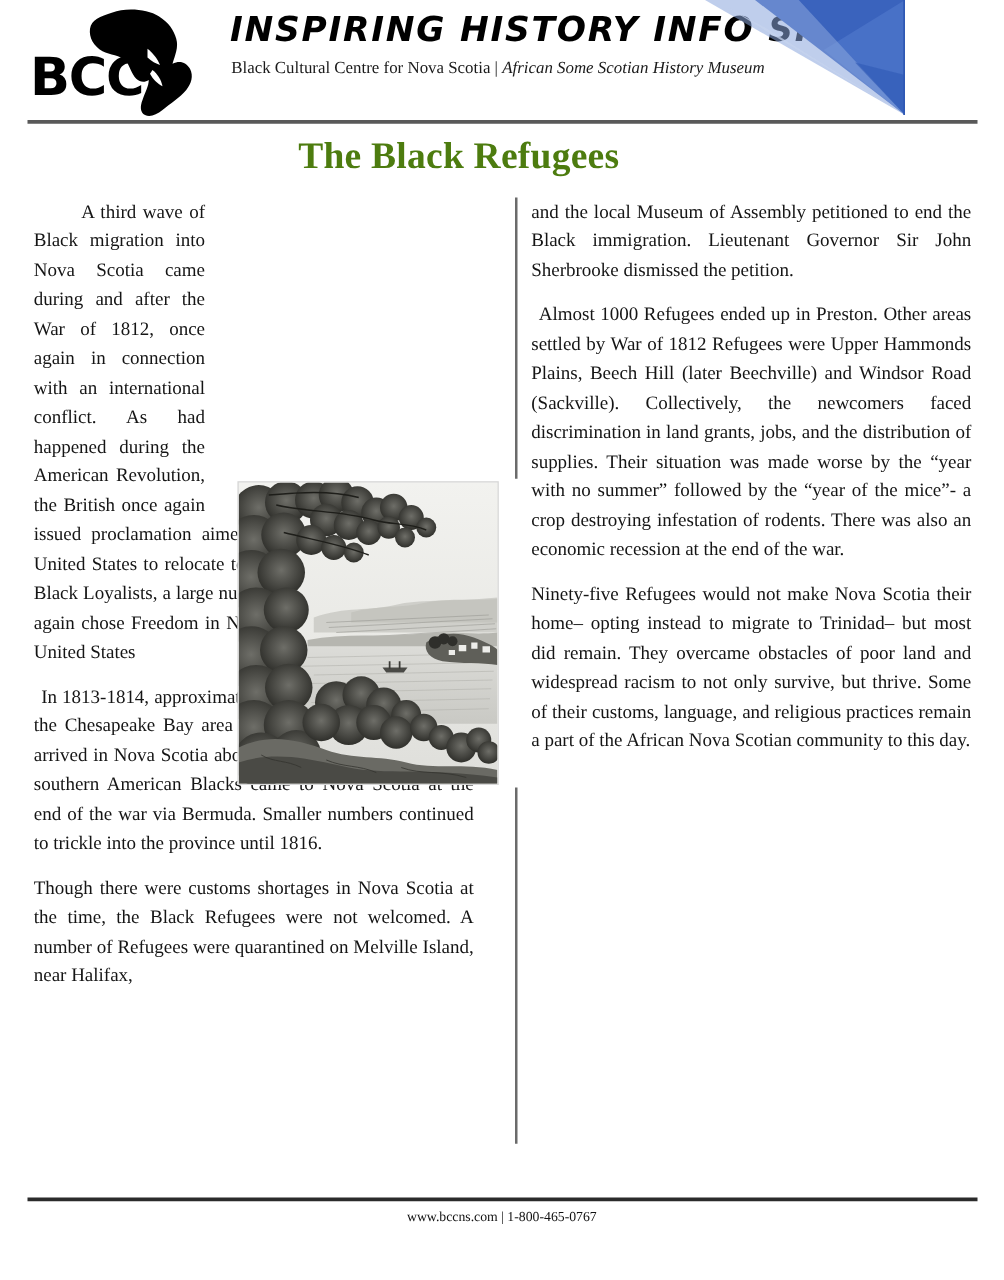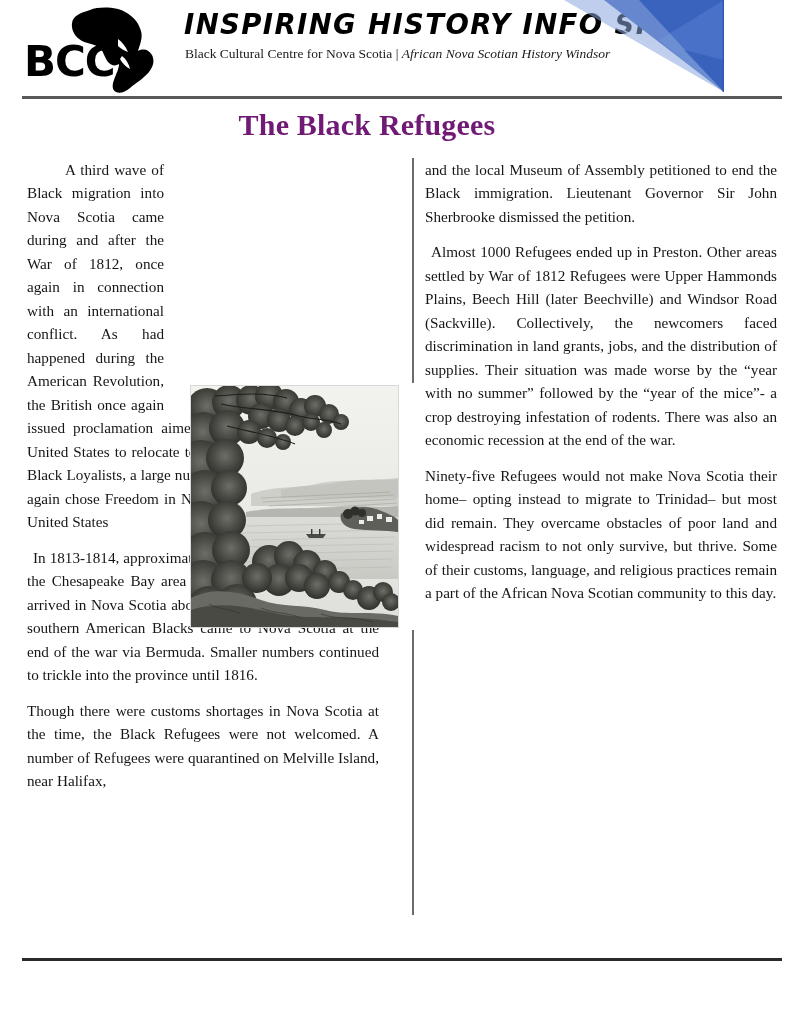--- a/index.html
+++ b/index.html
@@ -80,21 +80,21 @@
   .doc-title {
     position: absolute;
     top: 108px;
     left: 0;
     width: 734px;
     text-align: center;
     font-family: "Liberation Serif", serif;
     font-weight: bold;
     font-size: 30px;
     letter-spacing: 0.2px;
-    color: #701a75;
+    color: #4d7c0f;
   }
 
   
   .columns {
     position: absolute;
     top: 158px;
     left: 27px;
     width: 750px;
     height: 760px;
   }
@@ -196,21 +196,21 @@
       <path d="M96 35 C100 38 104 43 106 48 C103 47 99 45 96 42 Z" fill="#ffffff"></path>
       <path d="M100 52 C104 55 107 60 108 65 C104 63 100 59 98 55 Z" fill="#ffffff"></path>
 
       <text x="2" y="72" font-family="DejaVu Sans, sans-serif" font-size="42" font-weight="bold" fill="#000000" letter-spacing="-1">BCC</text>
     </svg>
   </div>
 
   <div class="header-titles">
     <div class="sheet-title">INSPIRING HISTORY INFO SHEET</div>
     <div class="sheet-subtitle">
-      <span>Black Cultural Centre for Nova Scotia | </span><span class="italic">African Nova Scotian History Windsor</span>
+      <span>Black Cultural Centre for Nova Scotia | </span><span class="italic">African Some Scotian History Museum</span>
     </div>
   </div>
 
   <div class="corner-graphic">
     <svg width="160" height="92" viewBox="0 0 160 92">
       <polygon points="160,0 160,92 40,0" fill="#3a63bd"></polygon>
       <polygon points="160,0 160,92 95,40" fill="#4a72c8" opacity="0.9"></polygon>
       <polygon points="160,92 0,0 75,0" fill="#8aa5dd" opacity="0.55"></polygon>
       <polygon points="160,92 48,22 18,6" fill="#c5d3ee" opacity="0.75"></polygon>
       <polygon points="160,92 120,50 160,60" fill="#2f58b4" opacity="0.6"></polygon>
@@ -372,13 +372,14 @@
     <g fill="url(#leaf)">
       <circle cx="178" cy="212" r="12"></circle>
         <circle cx="192" cy="206" r="10"></circle>
       <circle cx="200" cy="216" r="9"></circle>
     </g>
   </svg>
 </div>
 
 <div class="footer-rule"></div>
 <div class="footer">
+  <div>www.bccns.com | 1-800-465-0767</div>
 </div>
 
 </body></html>

